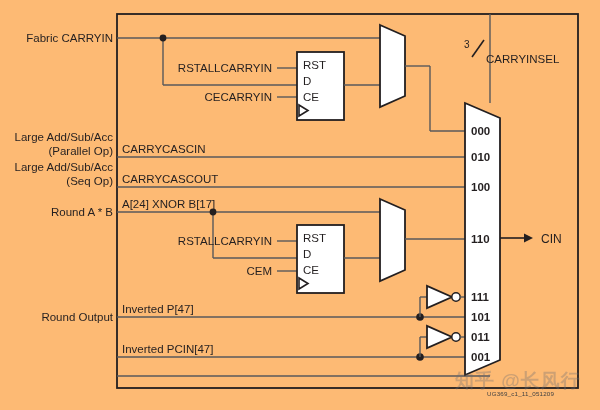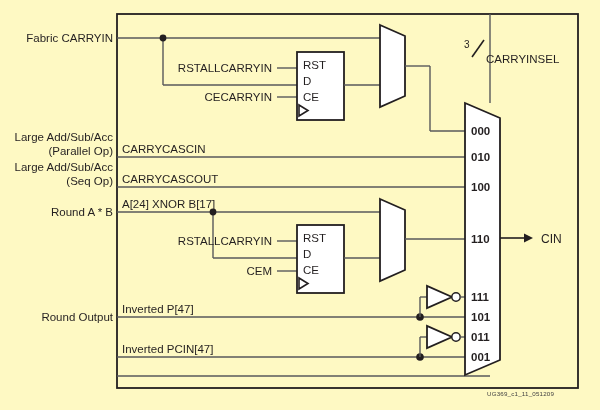--- a/index.html
+++ b/index.html
@@ -4,21 +4,21 @@
 <style>
   html, body {
     margin: 0;
     padding: 0;
     background: #ffffff;
   }
   #diagram-root {
     position: relative;
     width: 600px;
     height: 410px;
-    background: #fef9c3;
+    background: #fdba74;
     font-family: "Liberation Sans", sans-serif;
     overflow: hidden;
   }
   svg { display: block; }
   .wire      { stroke: #58595b; stroke-width: 1.4; fill: none; }
   .wire-dark { stroke: #231f20; stroke-width: 1.6; fill: none; }
   .frame     { stroke: #231f20; stroke-width: 1.8; fill: none; }
   .box       { stroke: #231f20; stroke-width: 1.8; fill: #ffffff; }
   .mux       { stroke: #231f20; stroke-width: 1.8; fill: #ffffff; }
   .dot       { fill: #231f20; }
@@ -159,14 +159,15 @@
     <text class="t-sel" x="471" y="321">101</text>
     <text class="t-sel" x="471" y="341">011</text>
     <text class="t-sel" x="471" y="361">001</text>
 
     <text class="t-cin" x="541" y="243">CIN</text>
 
     <text class="t-id" x="487" y="396">UG369_c1_11_051209</text>
 
   </svg>
 
+  <div class="watermark">知乎 @长风行</div>
 
 </div>
 
 </body></html>

